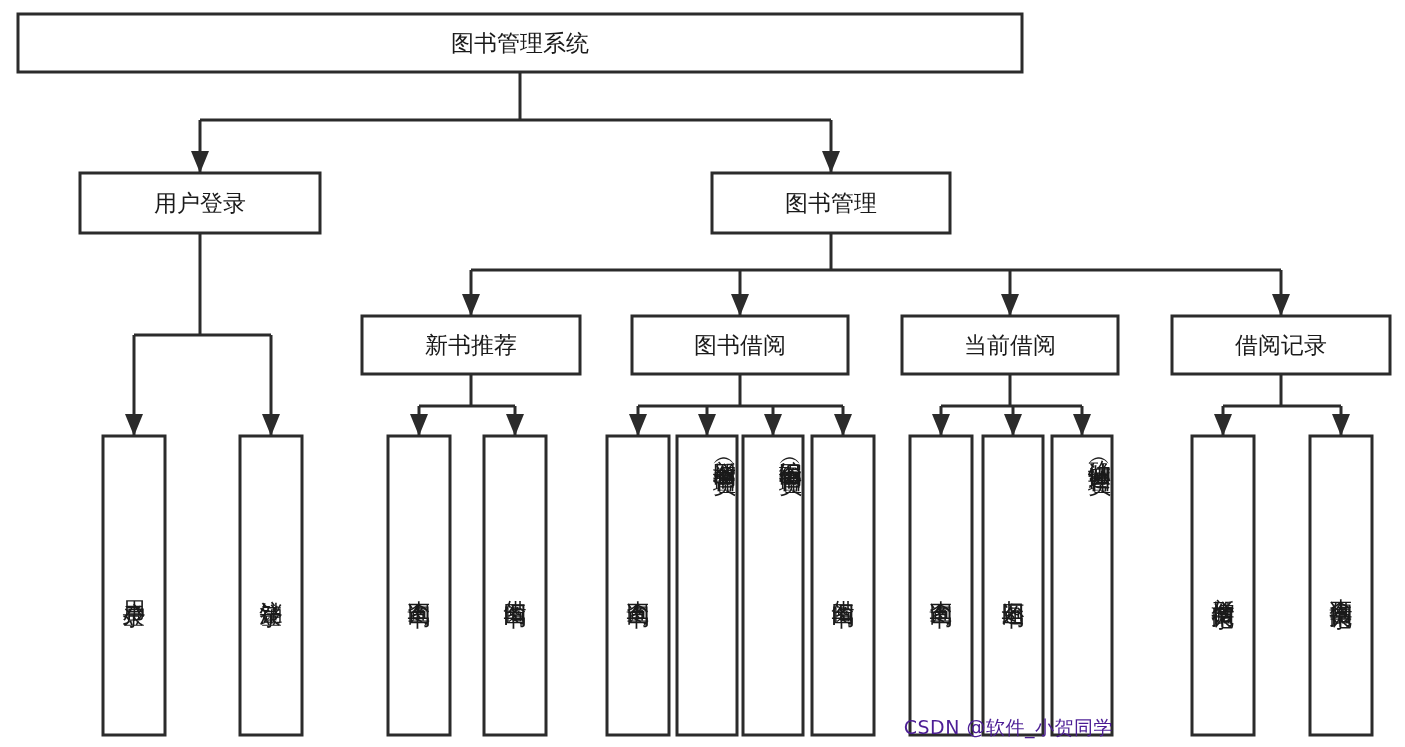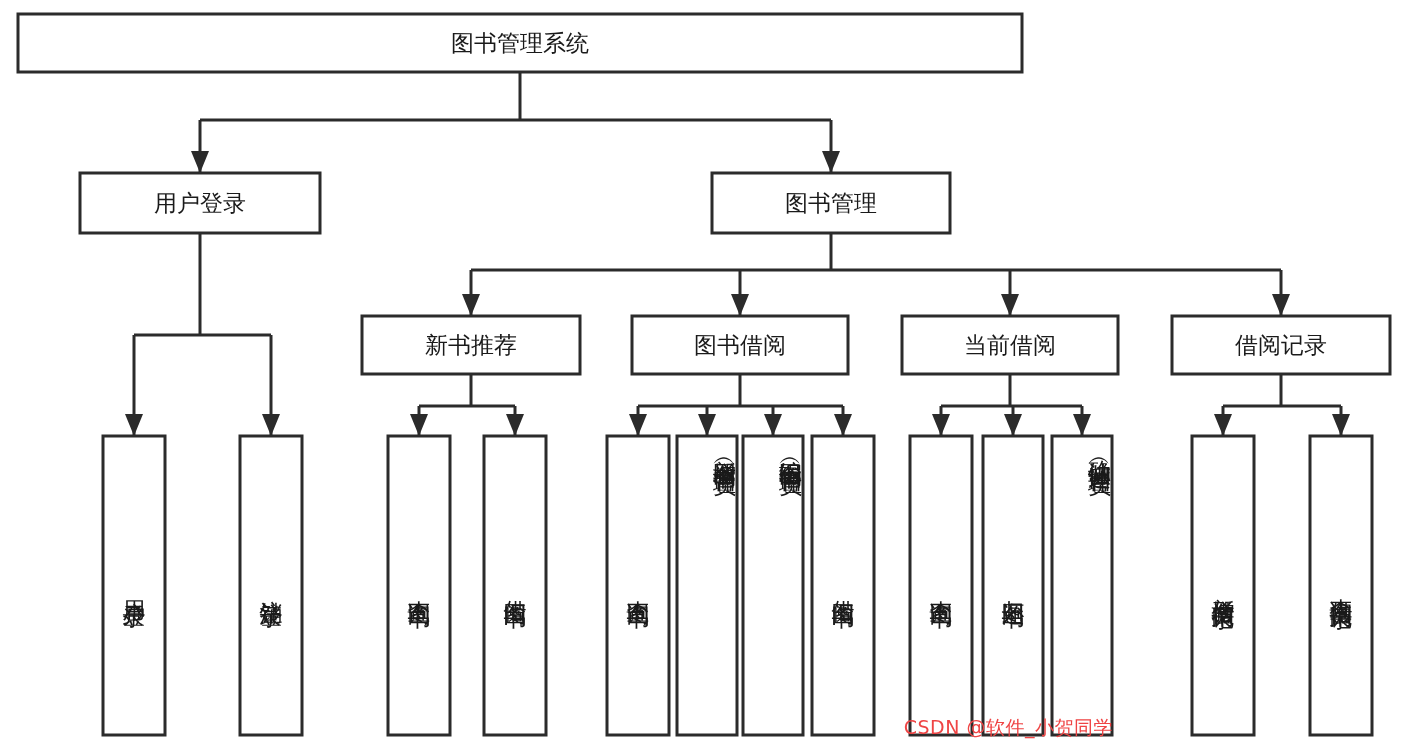--- a/index.html
+++ b/index.html
@@ -30,21 +30,21 @@
     color:#1a1a1a;
     letter-spacing:2px;
     white-space:nowrap;
     pointer-events:none;
   }
   .watermark{
     position:absolute;
     right:8px;bottom:6px;
     font-family:"DejaVu Sans","Liberation Sans",sans-serif;
     font-size:19px;
-    color:#ef4444;
+    color:#4c1d95;
     white-space:nowrap;
     letter-spacing:0.5px;
   }
 </style>
 </head>
 <body>
 
 <div id="stage">
   <svg id="diagram" viewBox="0 0 1405 747" xmlns="http://www.w3.org/2000/svg">
     <g id="links-layer">

